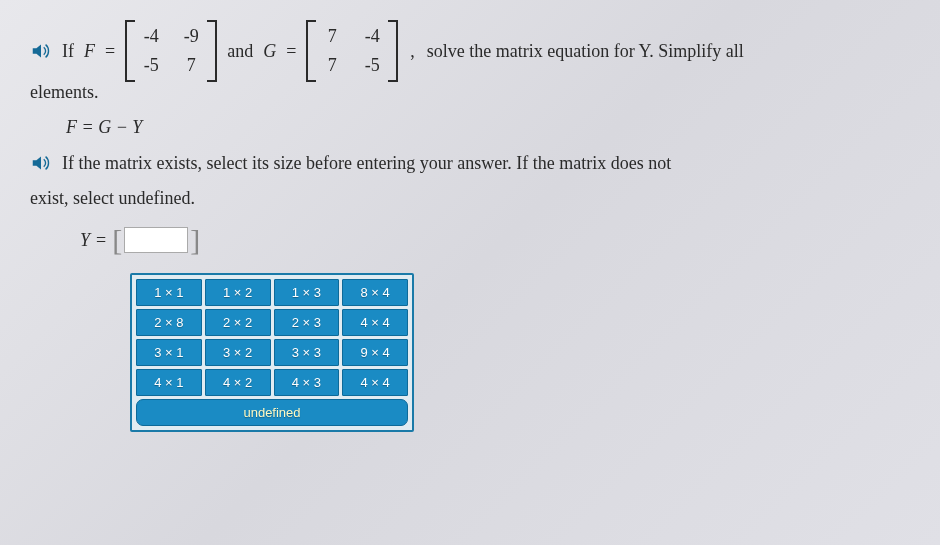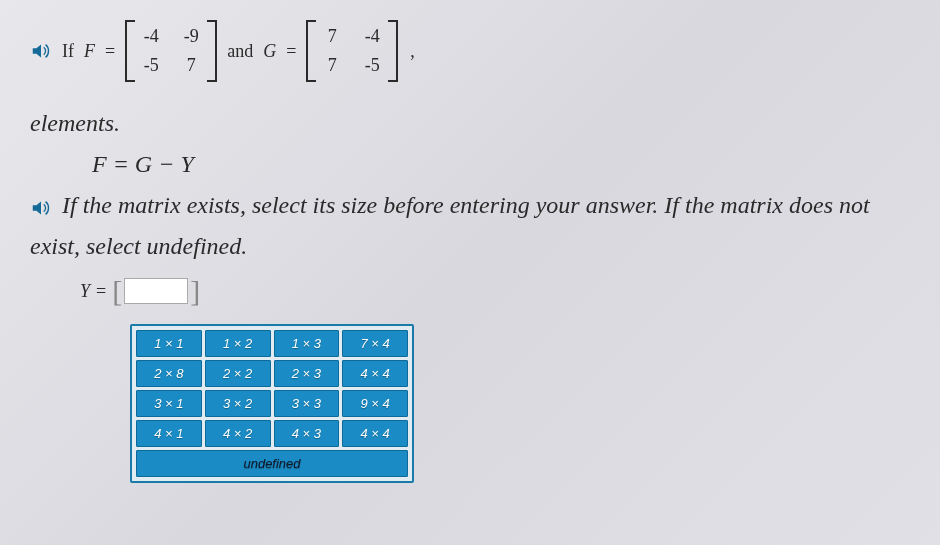--- a/index.html
+++ b/index.html
@@ -10,21 +10,21 @@
       font-family: Georgia, 'Times New Roman', serif;
       color: #2a2a2a;
       padding: 20px 30px;
       position: relative;
       overflow: hidden;
     }
     .line1 {
       display: flex;
       align-items: center;
       gap: 10px;
-      margin-bottom: 28px;
+      margin-bottom: 0;
       font-size: 18px;
     }
     .audio-icon {
       width: 22px;
       height: 22px;
       display: inline-flex;
       align-items: center;
       justify-content: center;
     }
     .audio-icon svg { width: 100%; height: 100%; }
@@ -44,25 +44,24 @@
     .matrix-body {
       display: grid;
       grid-template-columns: auto auto;
       column-gap: 16px;
       row-gap: 8px;
       padding: 6px 4px;
       font-size: 18px;
     }
     .matrix-body span { text-align: center; min-width: 24px; }
     .body-text {
-      font-size: 24px;
+      font-size: 18px;
       margin-bottom: 14px;
-      font-style: italic;
-    }
-    .indent { margin-left: 62px; }
+    }
+    .indent { margin-left: 36px; }
     .line2 { display: flex; align-items: flex-end; gap: 10px; margin-bottom: 14px; }
     .answer-area {
       display: flex;
       align-items: center;
       gap: 6px;
       margin-left: 50px;
       margin-bottom: 16px;
       font-size: 18px;
     }
     .answer-box-wrap {
@@ -82,48 +81,47 @@
       background: #fff;
       display: inline-block;
     }
     .size-grid {
       margin-left: 100px;
       border: 2px solid #1a7aa8;
       border-radius: 2px;
       background: #e0ecf2;
       padding: 4px;
       width: 284px;
-      font-style: italic;
     }
     .size-grid-rows {
       display: grid;
       grid-template-columns: repeat(4, 1fr);
       gap: 3px;
     }
     .size-cell {
       background: #1a8bc4;
       color: #fff;
       font-size: 13px;
       font-family: Arial, sans-serif;
       text-align: center;
       padding: 5px 2px;
       border: 1px solid #0d6a99;
       border-radius: 1px;
       text-shadow: 0 1px 1px rgba(0,0,0,0.3);
     }
     .undefined-row {
       margin-top: 3px;
       background: #1a8bc4;
-      color: #0f172a;
+      color: #fef9c3;
       font-size: 13px;
       font-family: Arial, sans-serif;
       text-align: center;
       padding: 5px 2px;
       border: 1px solid #0d6a99;
-      border-radius: 1px;
+      border-radius: 7px;
       text-shadow: 0 1px 1px rgba(0,0,0,0.3);
     }
     .comma { margin: 0 2px; }
   </style>
 </head>
 <body>
 
 <div class="line1">
   <span class="audio-icon">
     <svg viewBox="0 0 24 24" fill="none">
@@ -152,20 +150,21 @@
     <span class="bracket-left"></span>
     <span class="matrix-body">
       <span>7</span>
       <span>-4</span>
       <span>7</span>
       <span>-5</span>
     </span>
     <span class="bracket-right"></span>
   </span>
   <span class="comma">,</span>
+  <span>solve the matrix equation for Y. Simplify all</span>
 </div>
 
 <div class="body-text">elements.</div>
 
 <div class="body-text indent italic">F = G − Y</div>
 
 <div class="line2">
   <span class="audio-icon">
     <svg viewBox="0 0 24 24" fill="none">
       <path d="M3 9v6h4l5 4V5L7 9H3z" fill="#156a97"></path>
@@ -185,21 +184,21 @@
     <span class="answer-input"></span>
     <span class="bracket-single-right">]</span>
   </span>
 </div>
 
 <div class="size-grid">
   <div class="size-grid-rows">
     <div class="size-cell">1 × 1</div>
     <div class="size-cell">1 × 2</div>
     <div class="size-cell">1 × 3</div>
-    <div class="size-cell">7 × 4</div>
+    <div class="size-cell">8 × 4</div>
     <div class="size-cell">2 × 8</div>
     <div class="size-cell">2 × 2</div>
     <div class="size-cell">2 × 3</div>
     <div class="size-cell">4 × 4</div>
     <div class="size-cell">3 × 1</div>
     <div class="size-cell">3 × 2</div>
     <div class="size-cell">3 × 3</div>
     <div class="size-cell">9 × 4</div>
     <div class="size-cell">4 × 1</div>
     <div class="size-cell">4 × 2</div>

